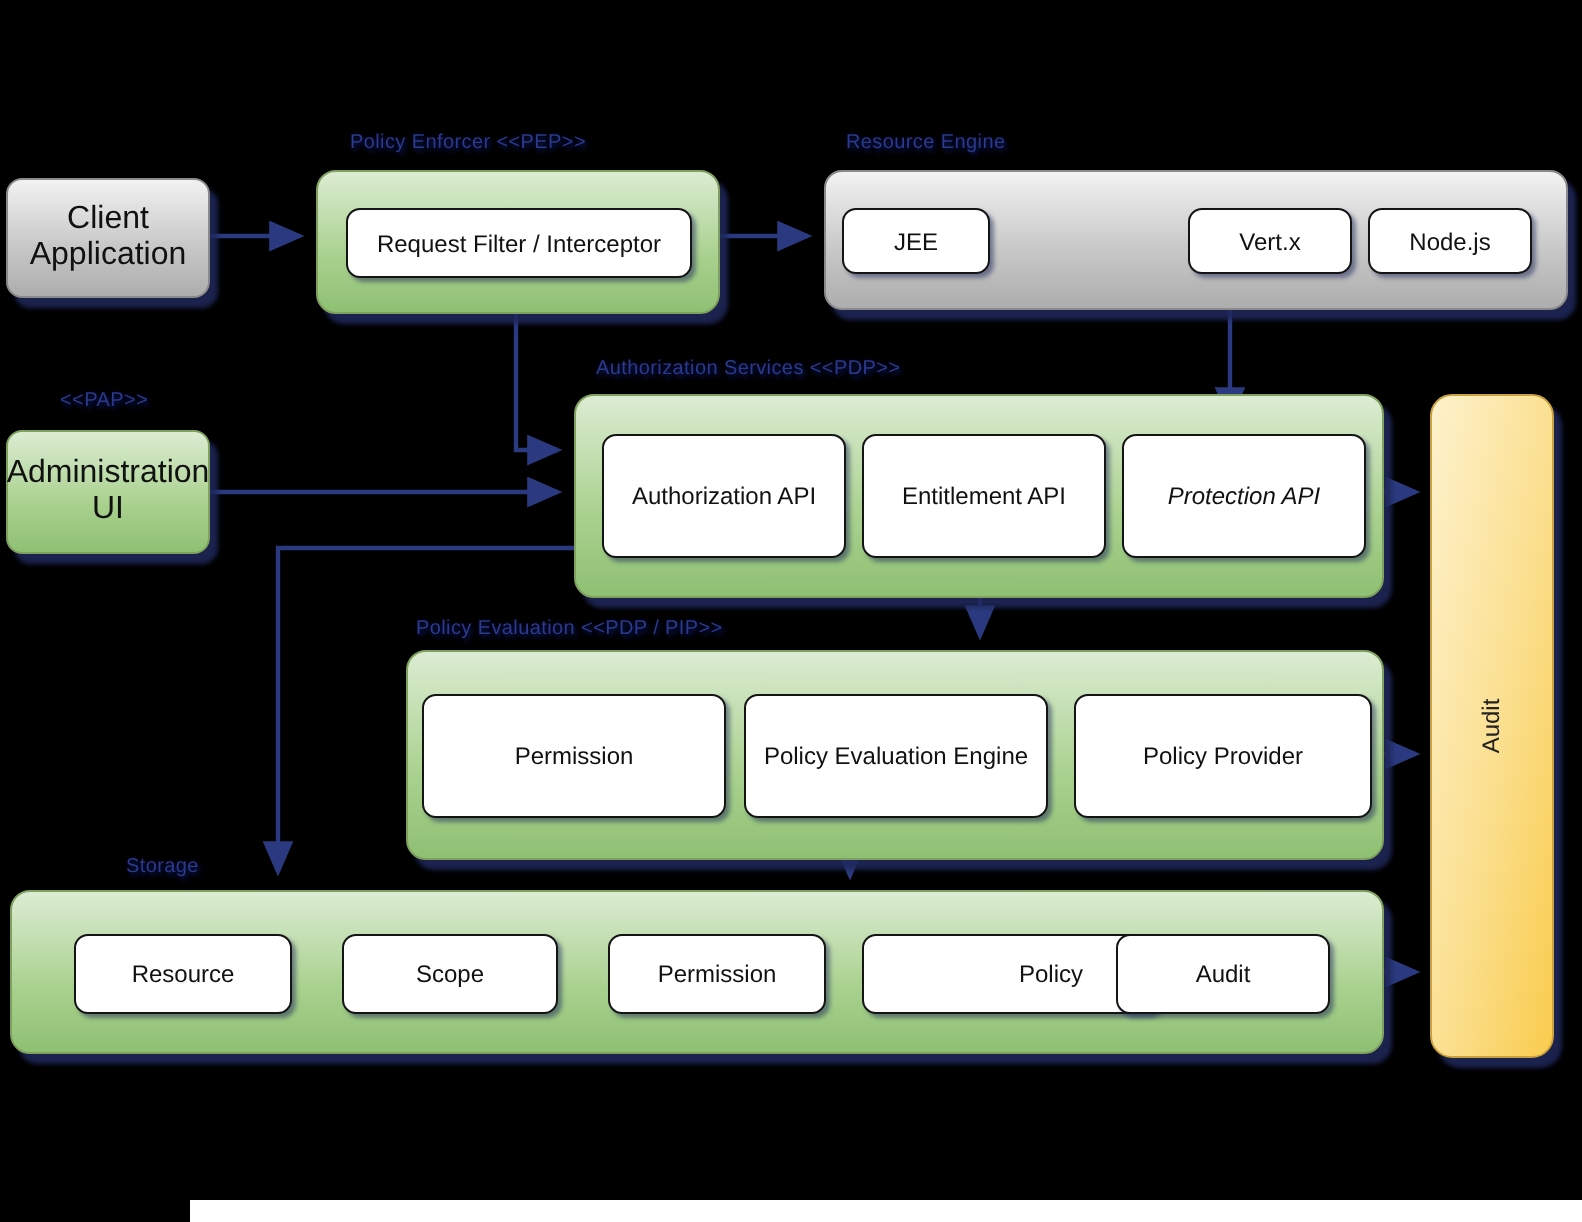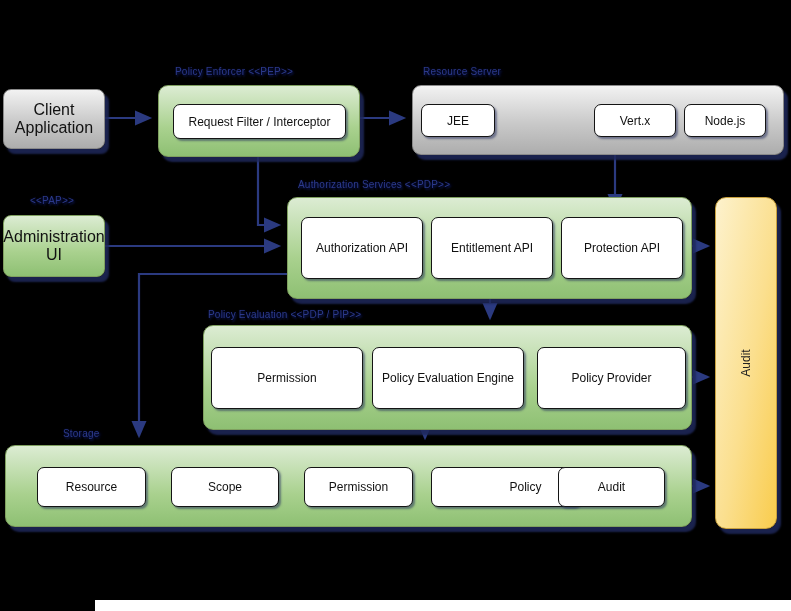--- a/index.html
+++ b/index.html
@@ -65,35 +65,35 @@
     </g>
   </svg>
 
   <div class="gray nodebox" style="left:3px;top:89px;width:100px;height:58px;border-radius:8px;">Client Application</div>
 
   <div class="seclabel" style="left:175px;top:66px;">Policy Enforcer &lt;&lt;PEP&gt;&gt;</div>
   <div class="green" style="left:158px;top:85px;width:200px;height:70px;">
     <div class="wbox" style="left:14px;top:18px;width:171px;height:33px;">Request Filter / Interceptor</div>
   </div>
 
-  <div class="seclabel" style="left:423px;top:66px;">Resource Server</div>
+  <div class="seclabel" style="left:423px;top:66px;">Resource Engine</div>
   <div class="gray" style="left:412px;top:85px;width:370px;height:68px;">
     <div class="wbox" style="left:8px;top:18px;width:72px;height:31px;">JEE</div>
     <div class="wbox" style="left:181px;top:18px;width:80px;height:31px;">Vert.x</div>
     <div class="wbox" style="left:271px;top:18px;width:80px;height:31px;">Node.js</div>
   </div>
 
   <div class="seclabel" style="left:30px;top:195px;">&lt;&lt;PAP&gt;&gt;</div>
   <div class="green nodebox" style="left:3px;top:215px;width:100px;height:60px;border-radius:8px;">Administration UI</div>
 
   <div class="seclabel" style="left:298px;top:179px;">Authorization Services &lt;&lt;PDP&gt;&gt;</div>
   <div class="green" style="left:287px;top:197px;width:403px;height:100px;">
     <div class="wbox" style="left:13px;top:19px;width:120px;height:60px;">Authorization API</div>
     <div class="wbox" style="left:143px;top:19px;width:120px;height:60px;">Entitlement API</div>
-    <div class="wbox" style="left:273px;top:19px;width:120px;height:60px;">Protection API</div>
+    <div class="wbox" style="left:273px;top:19px;width:120px;height:60px;font-style:italic;">Protection API</div>
   </div>
 
   <div class="seclabel" style="left:208px;top:309px;">Policy Evaluation &lt;&lt;PDP / PIP&gt;&gt;</div>
   <div class="green" style="left:203px;top:325px;width:487px;height:103px;">
     <div class="wbox" style="left:7px;top:21px;width:150px;height:60px;">Permission</div>
     <div class="wbox" style="left:168px;top:21px;width:150px;height:60px;">Policy Evaluation Engine</div>
     <div class="wbox" style="left:333px;top:21px;width:147px;height:60px;">Policy Provider</div>
   </div>
 
   <div class="seclabel" style="left:63px;top:428px;">Storage</div>

